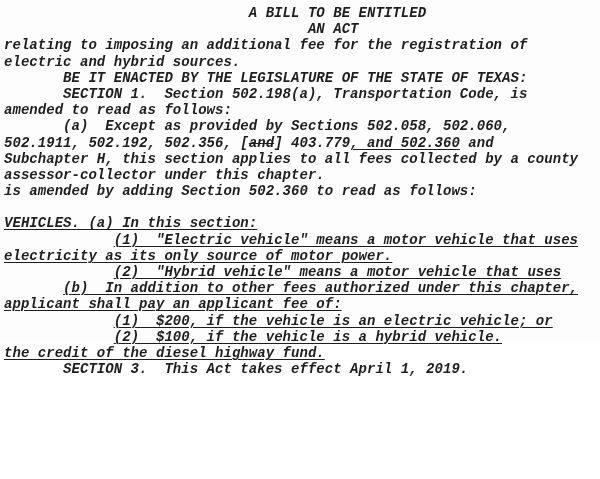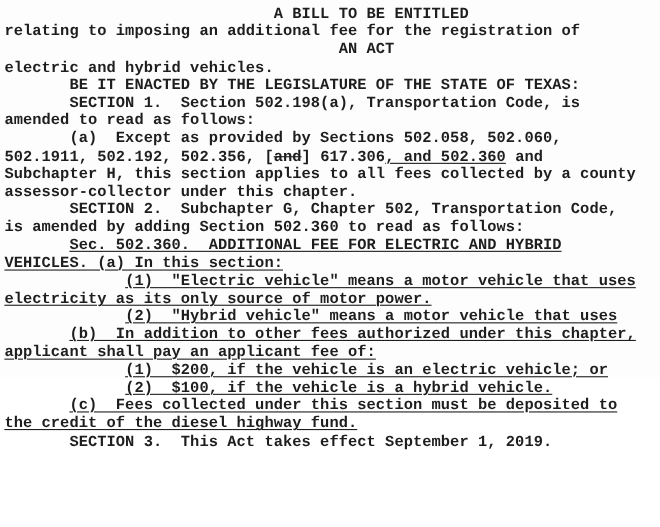--- a/index.html
+++ b/index.html
@@ -17,20 +17,21 @@
     width: 600px;
     height: 343px;
     padding: 5px 20px 0 4px;
     font-family: "Liberation Mono", "DejaVu Sans Mono", monospace;
     font-size: 14px;
     line-height: 16.2px;
     font-weight: 700;
     letter-spacing: 0.04px;
     color: #1e1e1e;
     background: #fdfdfd;
+    font-style: italic;
   }
   .line {
     white-space: pre;
     height: 16.2px;
   }
   .seg-n { text-decoration: none; }
   .seg-u {
     text-decoration: underline;
     text-decoration-thickness: 1px;
     text-underline-offset: 2px;
@@ -40,38 +41,36 @@
     text-decoration: line-through;
     text-decoration-thickness: 1px;
   }
 </style>
 </head>
 <body>
 
 <div class="page" id="bill-page" style="background: rgb(253, 253, 253); color: rgb(30, 30, 30);">
   <div id="doc">
       <div class="line"><span class="seg-n">                             A BILL TO BE ENTITLED</span></div>
+      <div class="line"><span class="seg-n">                                    AN ACT</span></div>
       <div class="line"><span class="seg-n">relating to imposing an additional fee for the registration of</span></div>
-      <div class="line"><span class="seg-n">                                    AN ACT</span></div>
-      <div class="line"><span class="seg-n">electric and hybrid vehicles.</span></div>
+      <div class="line"><span class="seg-n">electric and hybrid sources.</span></div>
       <div class="line"><span class="seg-n">       BE IT ENACTED BY THE LEGISLATURE OF THE STATE OF TEXAS:</span></div>
       <div class="line"><span class="seg-n">       SECTION 1.  Section 502.198(a), Transportation Code, is</span></div>
       <div class="line"><span class="seg-n">amended to read as follows:</span></div>
       <div class="line"><span class="seg-n">       (a)  Except as provided by Sections 502.058, 502.060,</span></div>
-      <div class="line"><span class="seg-n">502.1911, 502.192, 502.356, [</span><span class="seg-x">and</span><span class="seg-n">] 617.306</span><span class="seg-u">, and 502.360</span><span class="seg-n"> and</span></div>
+      <div class="line"><span class="seg-n">502.1911, 502.192, 502.356, [</span><span class="seg-x">and</span><span class="seg-n">] 403.779</span><span class="seg-u">, and 502.360</span><span class="seg-n"> and</span></div>
       <div class="line"><span class="seg-n">Subchapter H, this section applies to all fees collected by a county</span></div>
       <div class="line"><span class="seg-n">assessor-collector under this chapter.</span></div>
-      <div class="line"><span class="seg-n">       SECTION 2.  Subchapter G, Chapter 502, Transportation Code,</span></div>
       <div class="line"><span class="seg-n">is amended by adding Section 502.360 to read as follows:</span></div>
-      <div class="line"><span class="seg-n">       </span><span class="seg-u">Sec. 502.360.  ADDITIONAL FEE FOR ELECTRIC AND HYBRID</span></div>
+      <div class="line"><span class="seg-n">       </span></div>
       <div class="line"><span class="seg-u">VEHICLES. (a) In this section:</span></div>
       <div class="line"><span class="seg-n">             </span><span class="seg-u">(1)  "Electric vehicle" means a motor vehicle that uses</span></div>
       <div class="line"><span class="seg-u">electricity as its only source of motor power.</span></div>
       <div class="line"><span class="seg-n">             </span><span class="seg-u">(2)  "Hybrid vehicle" means a motor vehicle that uses</span></div>
       <div class="line"><span class="seg-n">       </span><span class="seg-u">(b)  In addition to other fees authorized under this chapter,</span></div>
       <div class="line"><span class="seg-u">applicant shall pay an applicant fee of:</span></div>
       <div class="line"><span class="seg-n">             </span><span class="seg-u">(1)  $200, if the vehicle is an electric vehicle; or</span></div>
       <div class="line"><span class="seg-n">             </span><span class="seg-u">(2)  $100, if the vehicle is a hybrid vehicle.</span></div>
-      <div class="line"><span class="seg-n">       </span><span class="seg-u">(c)  Fees collected under this section must be deposited to</span></div>
       <div class="line"><span class="seg-u">the credit of the diesel highway fund.</span></div>
-      <div class="line"><span class="seg-n">       SECTION 3.  This Act takes effect September 1, 2019.</span></div>
+      <div class="line"><span class="seg-n">       SECTION 3.  This Act takes effect April 1, 2019.</span></div>
     </div>
 </div>
 
 </body></html>

